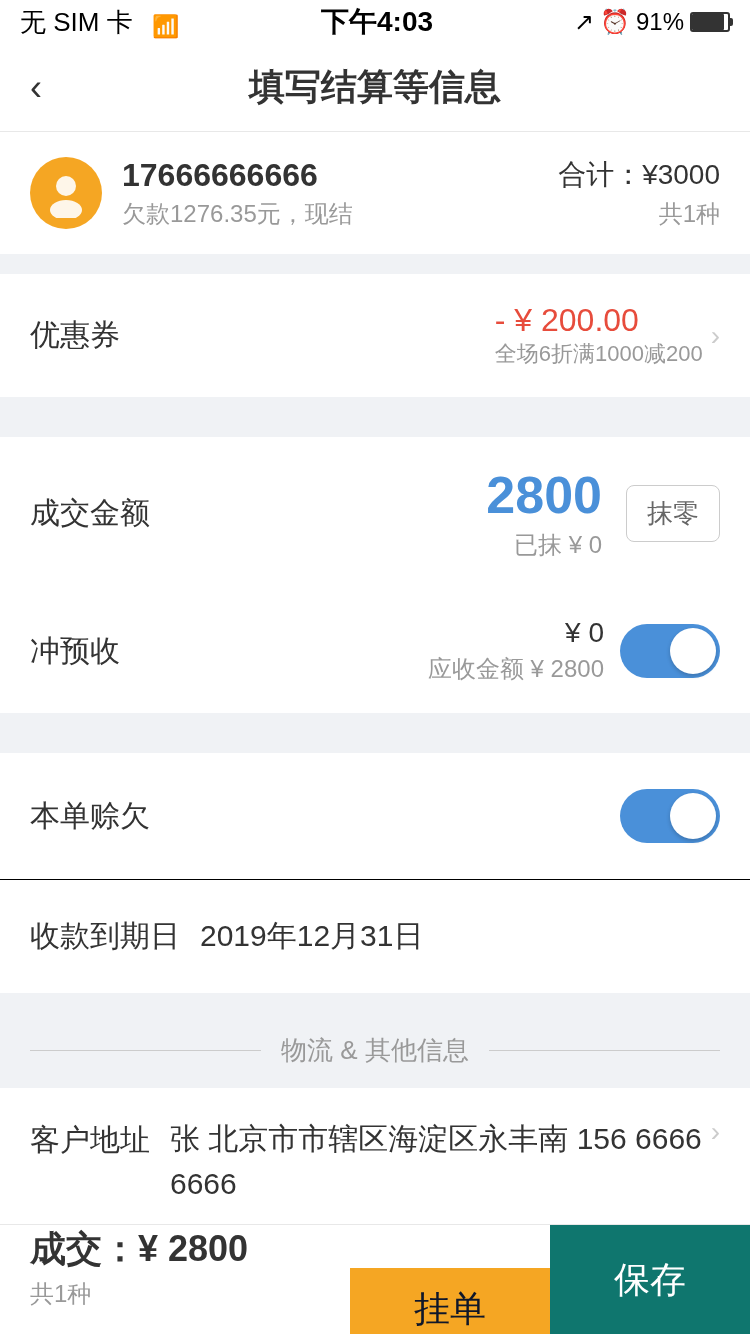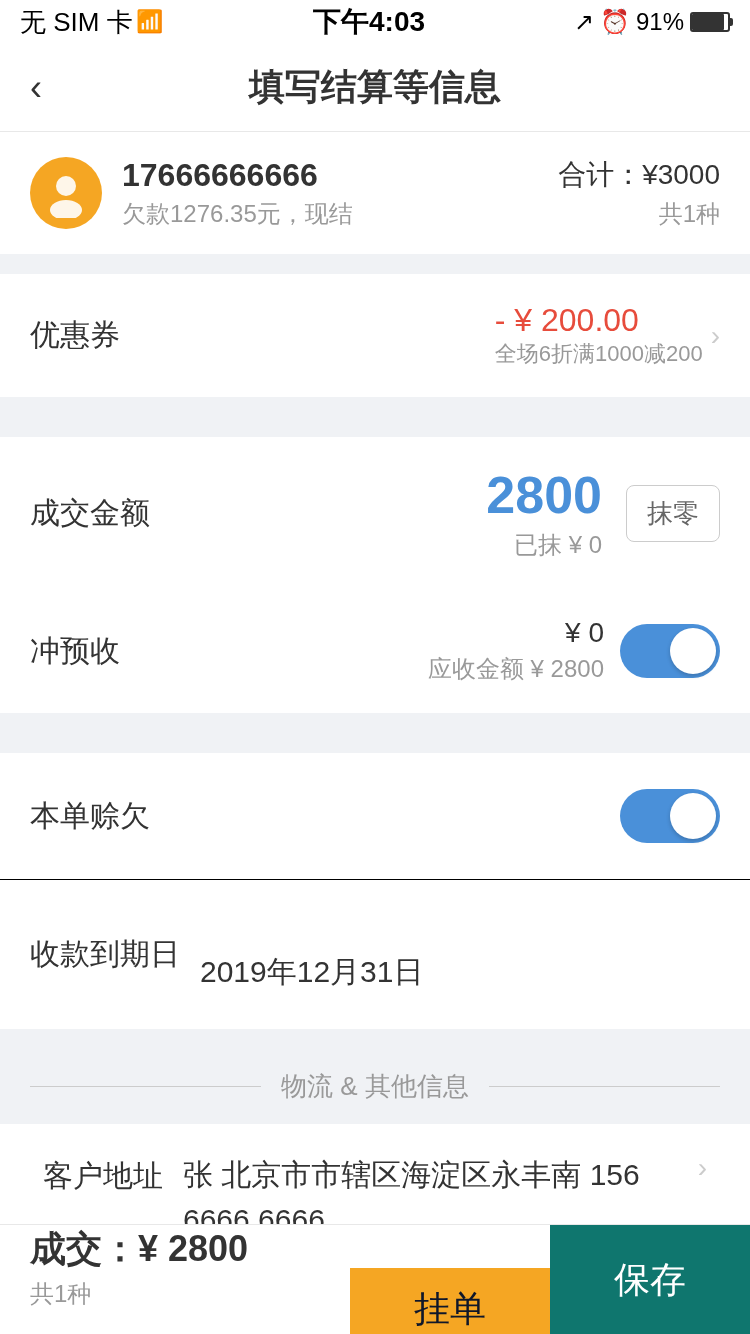--- a/index.html
+++ b/index.html
@@ -18,22 +18,22 @@
       height: 44px;
       background: #fff;
       display: flex;
       align-items: center;
       justify-content: space-between;
       padding: 0 20px;
       font-size: 28px;
     }
     .status-left {
       display: flex;
-      align-items: center;
-      gap: 4px;
+      align-items: flex-end;
+      gap: 20px;
       font-size: 26px;
       font-weight: 500;
     }
     .wifi-icon { font-size: 22px; }
     .status-right {
       display: flex;
       align-items: center;
       gap: 6px;
       font-size: 24px;
     }
@@ -295,21 +295,20 @@
       background: #fff;
     }
     .date-label {
       font-size: 30px;
       color: #333;
       margin-right: 20px;
     }
     .date-value {
       font-size: 30px;
       color: #333;
-      margin-top: 36px;
     }
 
     
     .logistics-sep {
       background: #f0f2f5;
       padding: 20px 30px;
       display: flex;
       align-items: center;
       gap: 20px;
       margin-top: 20px;
@@ -320,21 +319,21 @@
       background: #ccc;
     }
     .sep-text {
       font-size: 26px;
       color: #999;
     }
 
     
     .address-row {
       background: #fff;
-      padding: 28px 43px;
+      padding: 28px 30px;
       display: flex;
       align-items: flex-start;
       justify-content: space-between;
     }
     .address-label {
       font-size: 30px;
       color: #333;
       flex-shrink: 0;
       margin-right: 20px;
       padding-top: 4px;

